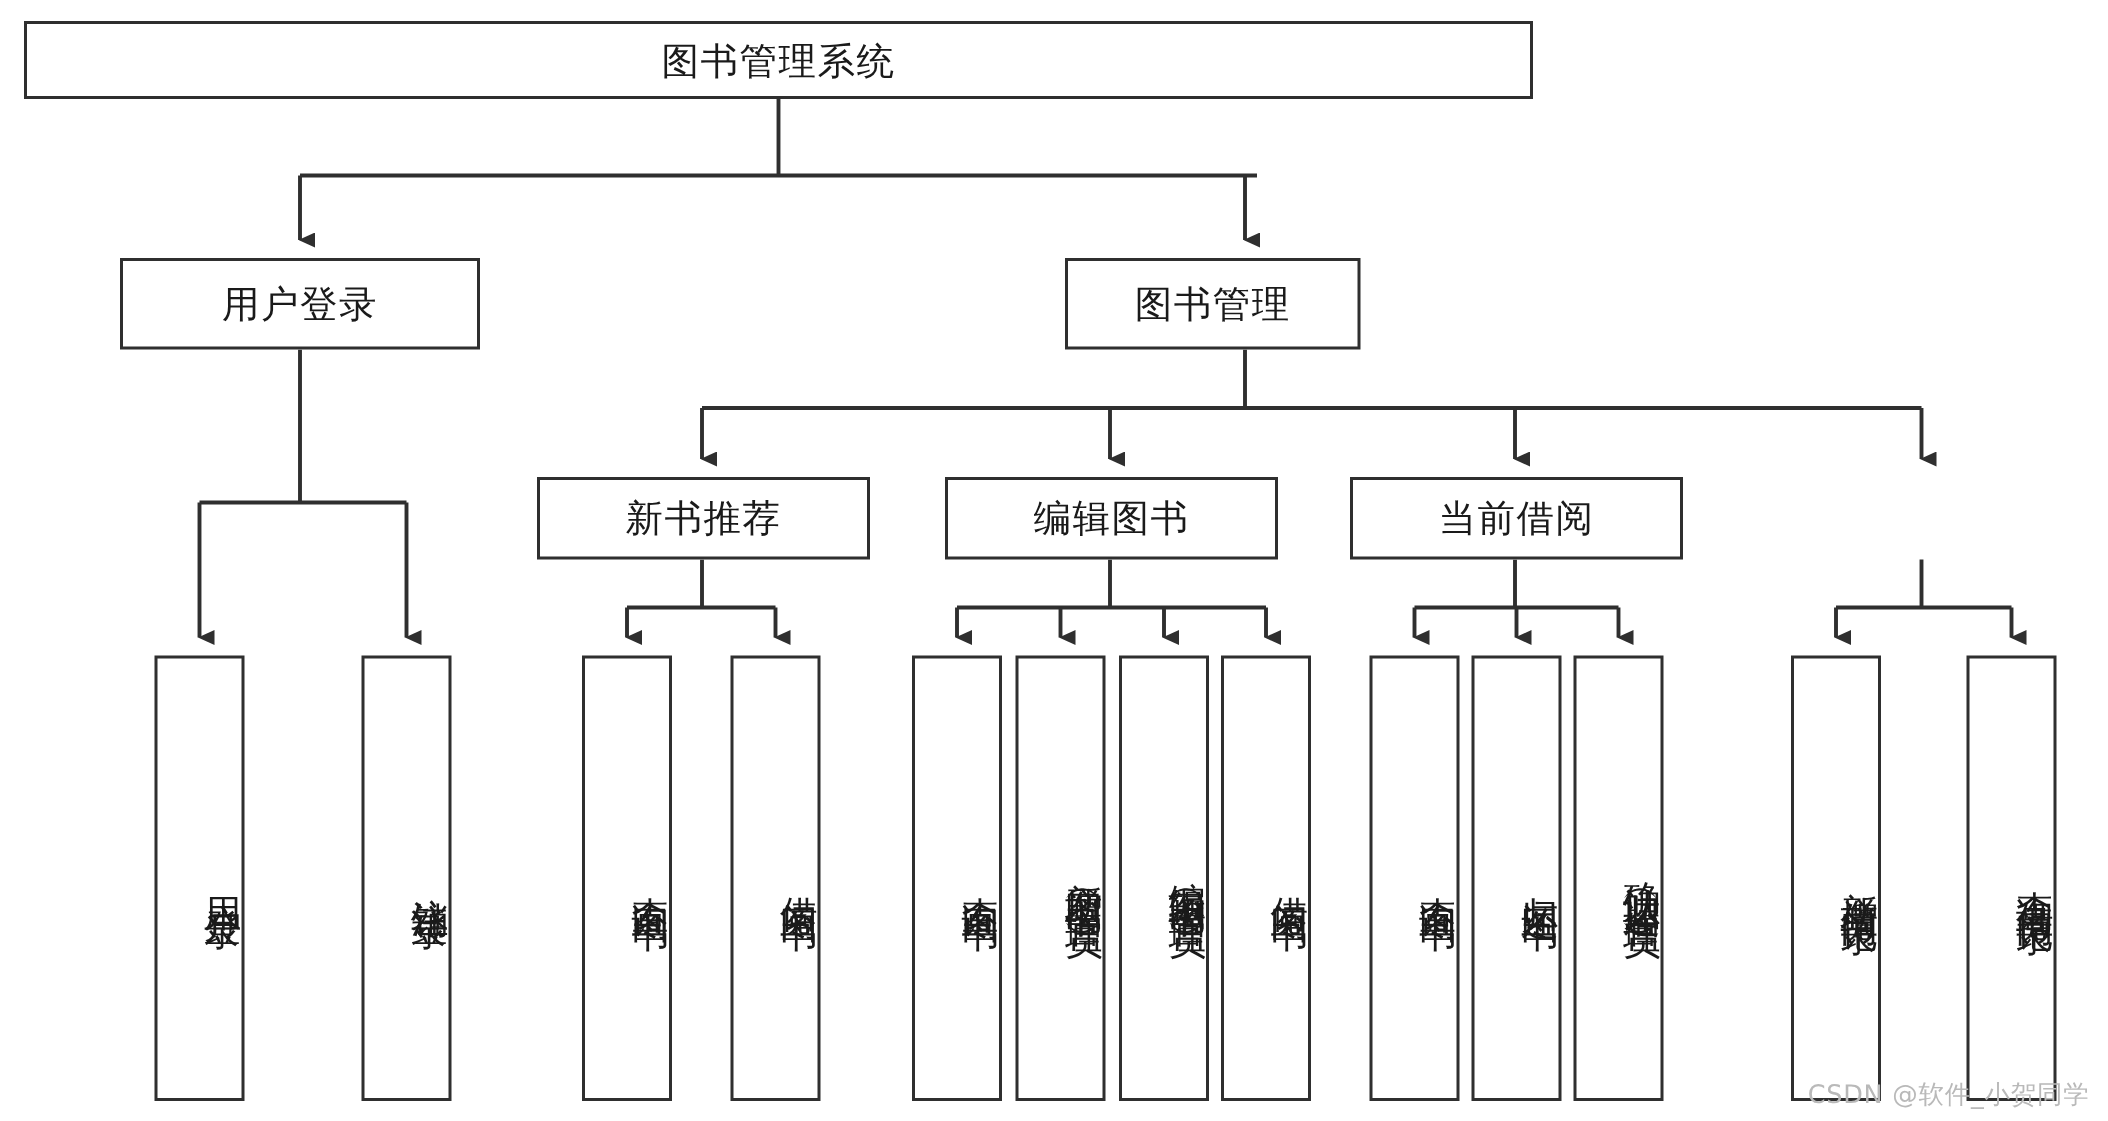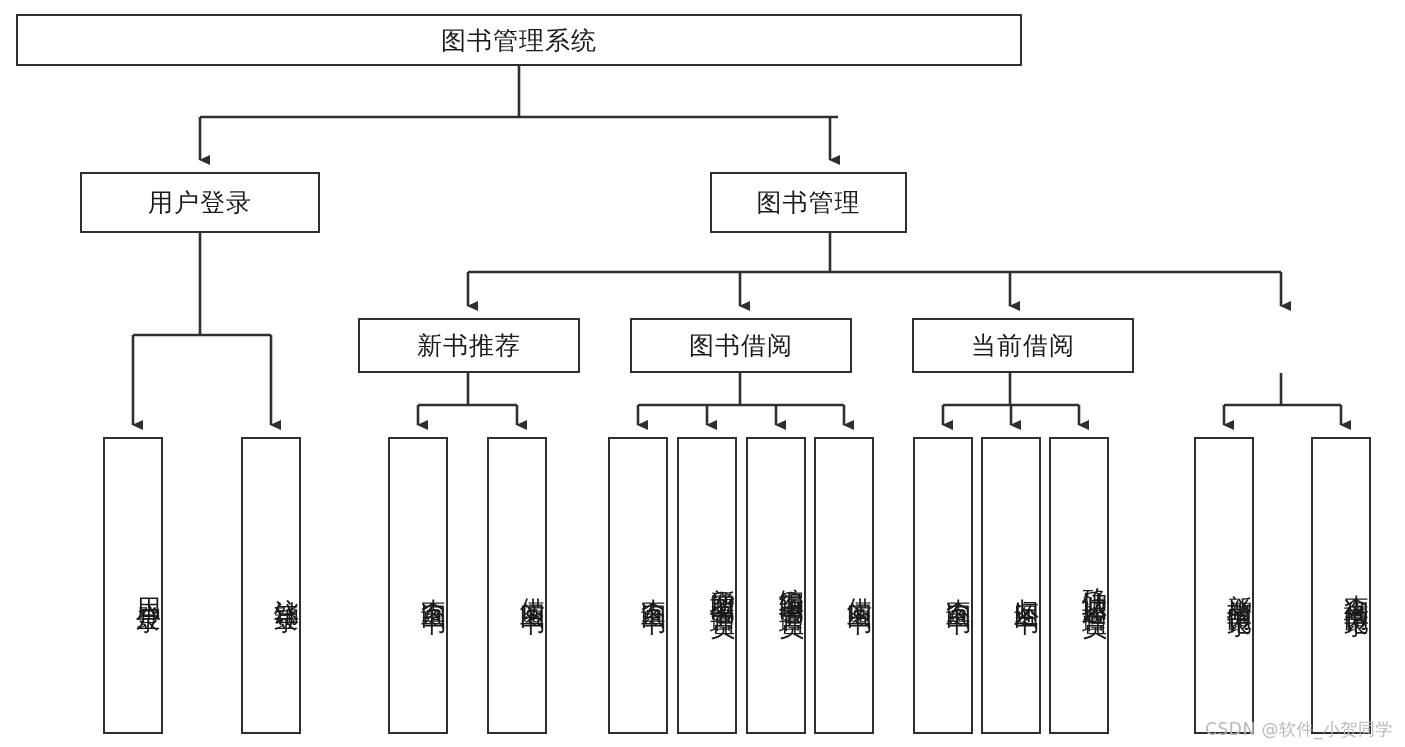--- a/index.html
+++ b/index.html
@@ -115,23 +115,23 @@
     <span>用户登录</span>
   </div>
   <div class="node horiz" style="left:710px;top:172px;width:197px;height:61px;">
     <span>图书管理</span>
   </div>
 
   <div class="node horiz" style="left:358px;top:318px;width:222px;height:55px;">
     <span>新书推荐</span>
   </div>
   <div class="node horiz" style="left:630px;top:318px;width:222px;height:55px;">
-    <span>图书借阅</span>
+    <span>编辑图书</span>
   </div>
-  <div class="node horiz" style="left:900px;top:318px;width:222px;height:55px;margin-left:12px;">
+  <div class="node horiz" style="left:900px;top:318px;width:222px;height:55px;">
     <span>当前借阅</span>
   </div>
 
   <div class="node vert" style="left:103px;top:437px;width:60px;height:297px;">
     <span>用户登录</span>
   </div>
   <div class="node vert" style="left:241px;top:437px;width:60px;height:297px;">
     <span>注销登录</span>
   </div>
 

